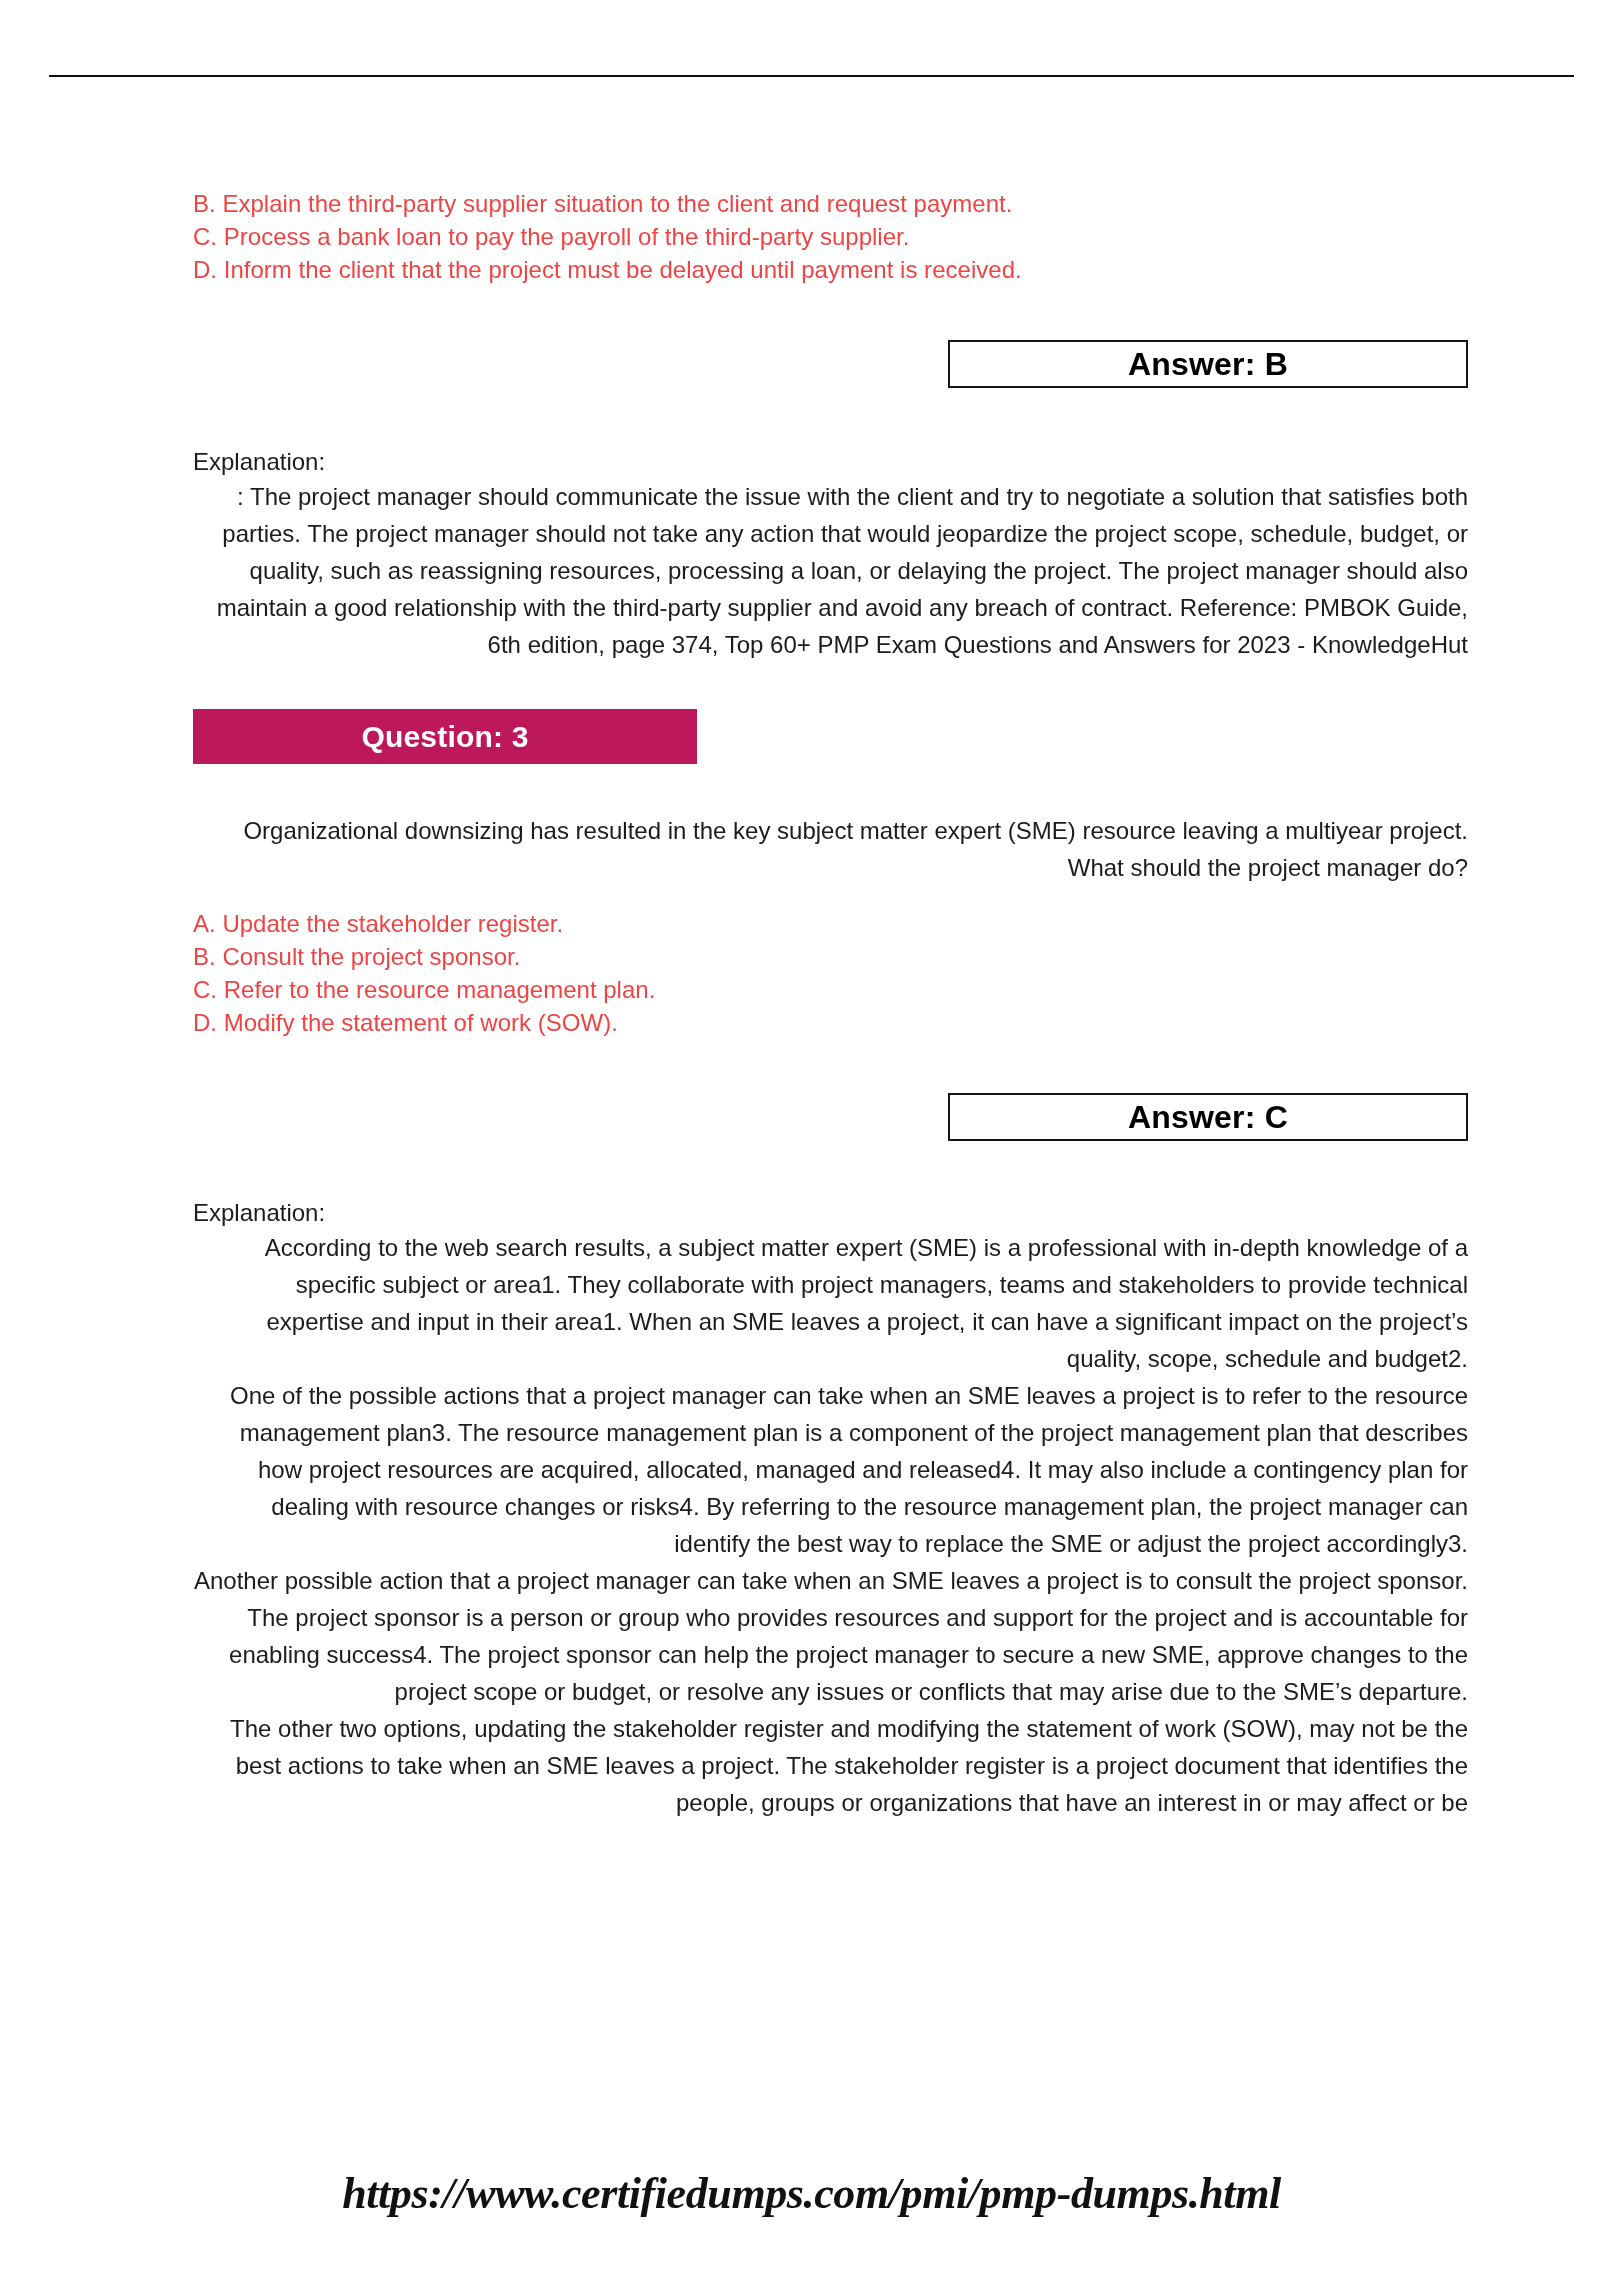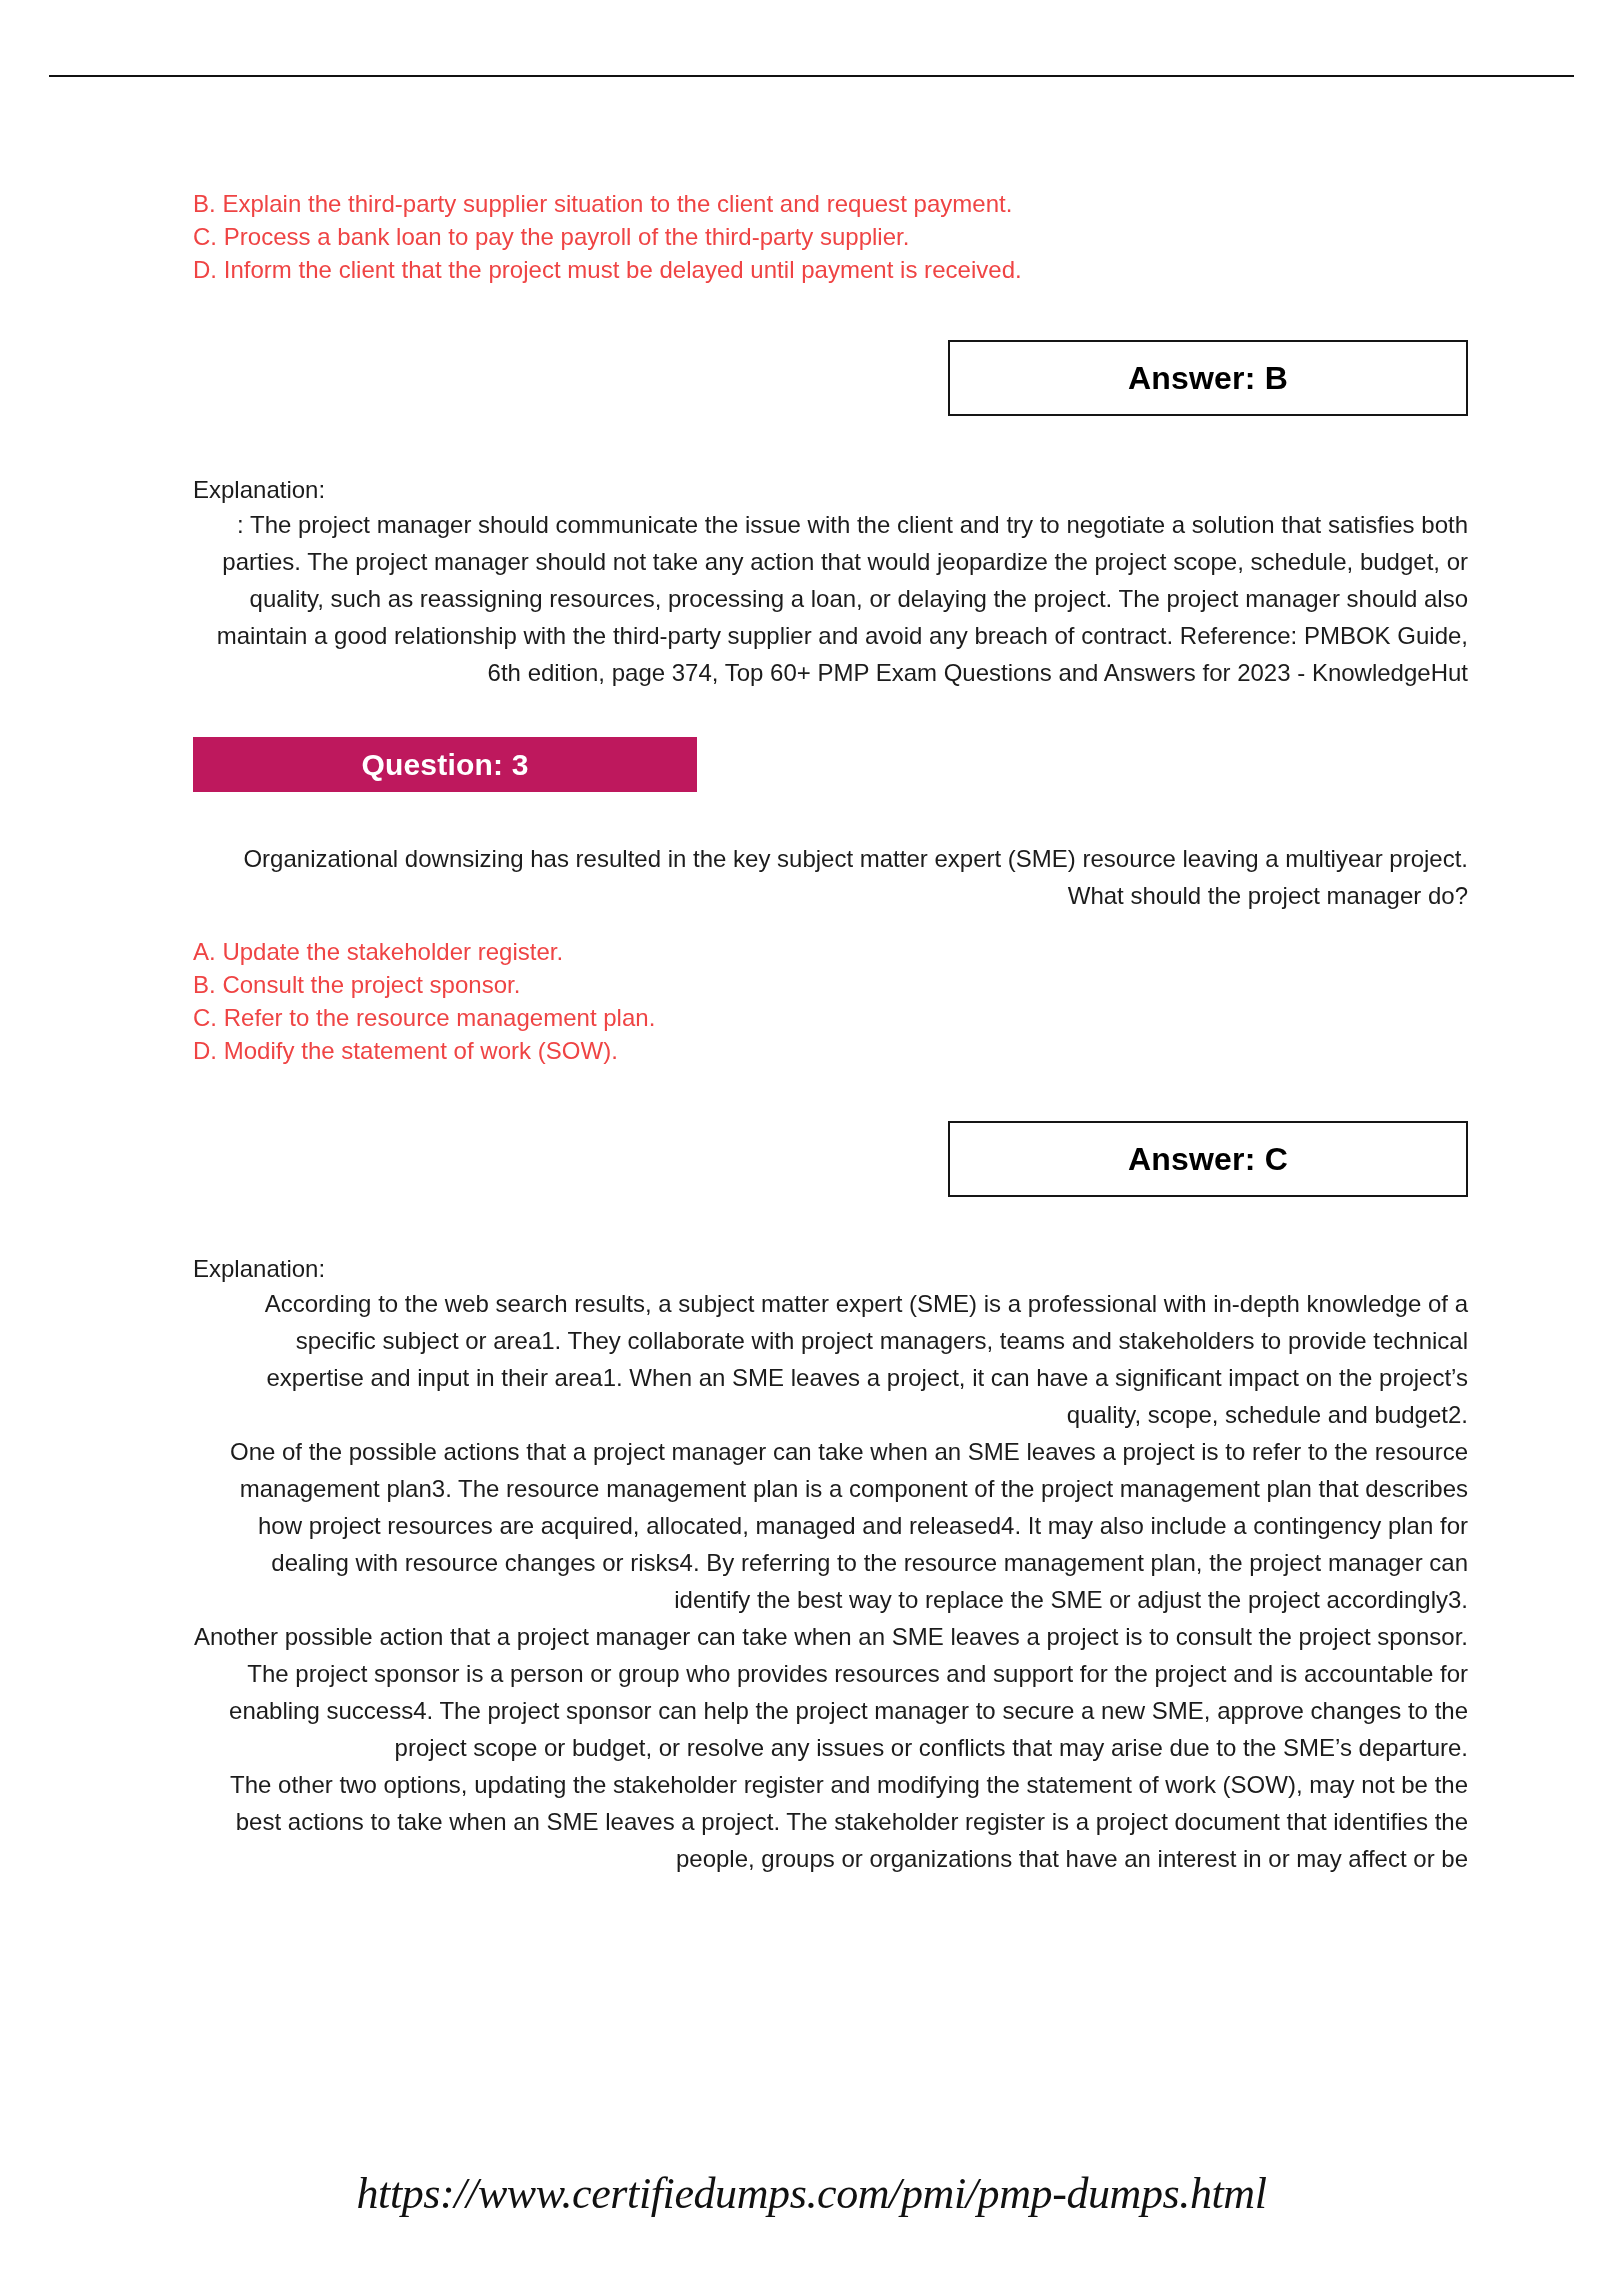--- a/index.html
+++ b/index.html
@@ -60,21 +60,21 @@
   
   .answer-row {
     position: relative;
     width: 100%;
     display: flex;
     justify-content: flex-end;
   }
   .answer-box {
     box-sizing: border-box;
     width: 520px;
-    height: 76px;
+    height: 48px;
     border: 2.4px solid #151515;
     background: #ffffff;
     display: flex;
     align-items: center;
     justify-content: center;
   }
   .answer-box-label {
     font-size: 32px;
     font-weight: bold;
     color: #000000;
@@ -119,21 +119,21 @@
     position: absolute;
     left: 0;
     top: 2168px;
     width: 1623px;
     text-align: center;
   }
   .footer-url {
     display: inline-block;
     font-family: "Liberation Serif", serif;
     font-size: 44px;
-    font-weight: normal;
+    font-weight: bold;
     font-style: italic;
     color: #111111;
     letter-spacing: -0.4px;
   }
 </style>
 </head>
 <body>
 
 <div class="page">
 

